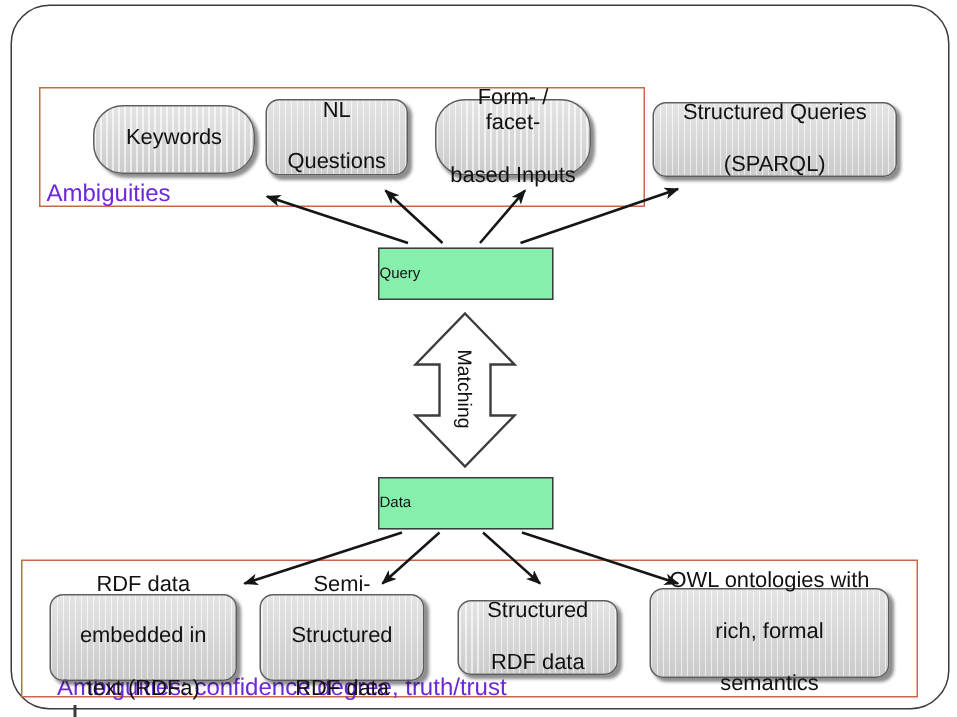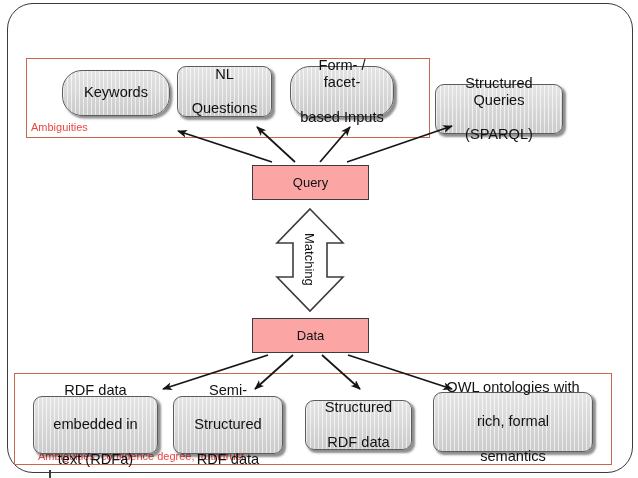--- a/index.html
+++ b/index.html
@@ -18,41 +18,41 @@
   
   .slide-title{position:absolute;left:0;top:20px;width:638px;text-align:center;
     font-size:27.5px;color:#6f6f74;letter-spacing:.1px;white-space:nowrap;}
 
   
   .group-rect{position:absolute;border:1.6px solid #c9674a;box-sizing:border-box;
     background:transparent;}
   #group-top{left:26px;top:58px;width:404px;height:80px;}
   #group-bottom{left:14px;top:373px;width:598px;height:92px;}
 
-  .group-label{position:absolute;font-size:11px;color:#ef4444;white-space:nowrap;}
+  .group-label{position:absolute;font-size:16px;color:#6d28d9;white-space:nowrap;}
   #label-top{left:31px;top:121px;}
   #label-bottom{left:38px;top:450px;}
 
   
   .gbox{position:absolute;box-sizing:border-box;
     border:1.4px solid #5d5d5d;border-radius:9px;
     background:
       repeating-linear-gradient(90deg,
         rgba(255,255,255,.55) 0px, rgba(255,255,255,.55) 1px,
         rgba(0,0,0,.035) 1px, rgba(0,0,0,.035) 4px),
       linear-gradient(180deg,#ececec 0%,#e2e2e2 42%,#d2d2d2 100%);
     box-shadow:2.5px 2.5px 2.2px rgba(0,0,0,.45);
     display:flex;align-items:center;justify-content:center;text-align:center;
     font-size:14.6px;color:#111;line-height:1.18;}
   .gbox span{display:block;padding:0 4px;}
 
   
   .wbox{position:absolute;box-sizing:border-box;border:1.5px solid #3c3c3c;
-    background:#fca5a5;display:flex;align-items:center;justify-content:center;
-    font-size:13px;color:#111;}
+    background:#86efac;display:flex;align-items:center;justify-content:flex-start;
+    font-size:10px;color:#111;}
 
   svg.ov{position:absolute;left:0;top:0;width:638px;height:478px;
     pointer-events:none;}
 
   .matching-label{position:absolute;font-size:13px;color:#111;
     transform:rotate(90deg);transform-origin:left top;white-space:nowrap;}
 </style>
 </head>
 <body>
 
@@ -81,21 +81,21 @@
     </span>
   </div>
 
   <div class="gbox" style="left:290px;top:66px;width:104px;height:51px;border-radius:20px;">
     <span>
       <span>Form- / facet-</span><br>
       <span>based Inputs</span>
     </span>
   </div>
 
-  <div class="gbox" style="left:435px;top:68px;width:128px;height:50px;margin-top:16px;">
+  <div class="gbox" style="left:435px;top:68px;width:163px;height:50px;">
     <span>
       <span>Structured Queries</span><br>
       <span>(SPARQL)</span>
     </span>
   </div>
 
   <div class="wbox" style="left:252px;top:165px;width:117px;height:35px;">
     <span>Query</span>
   </div>
 

